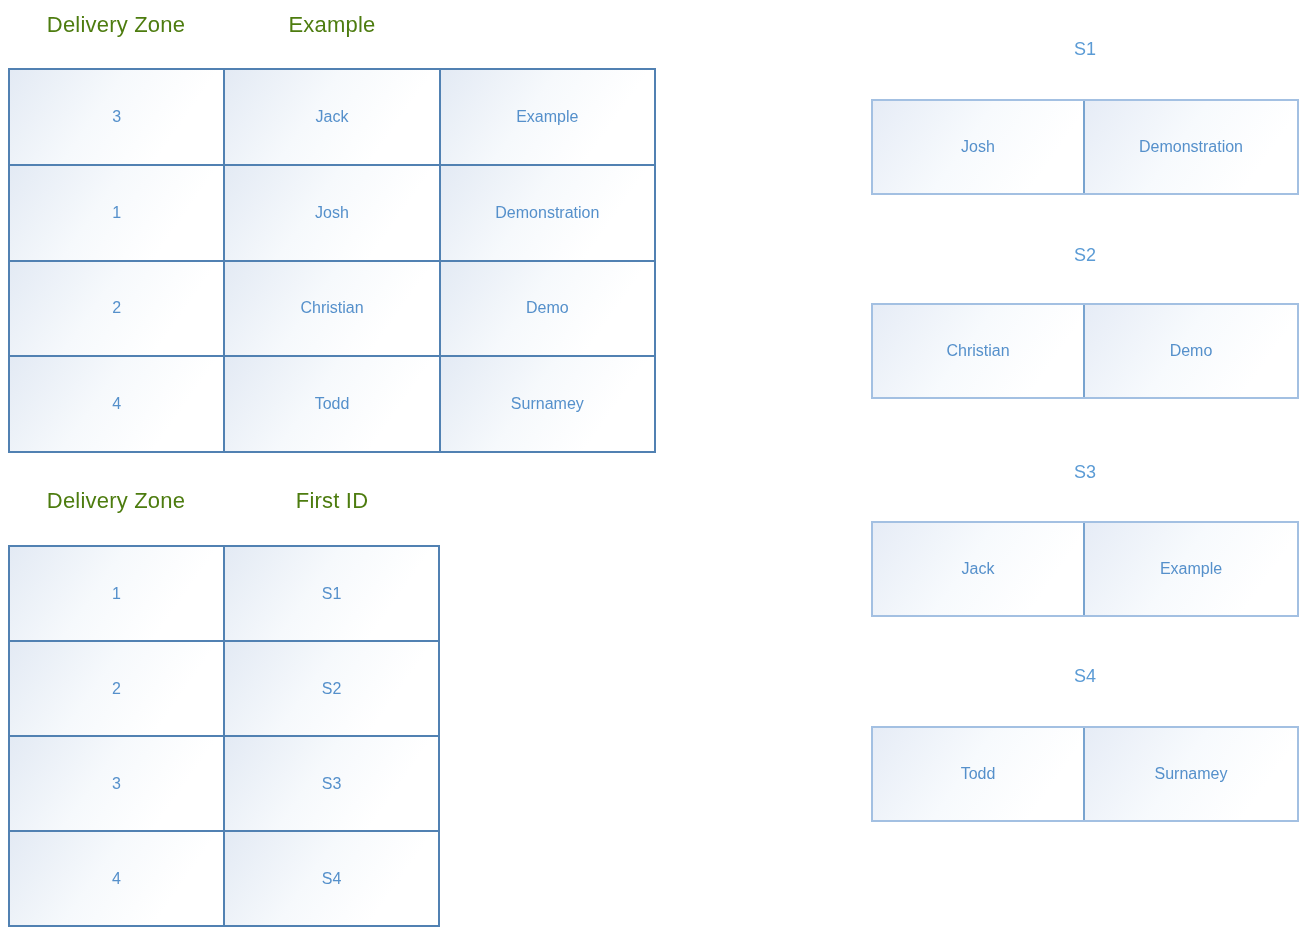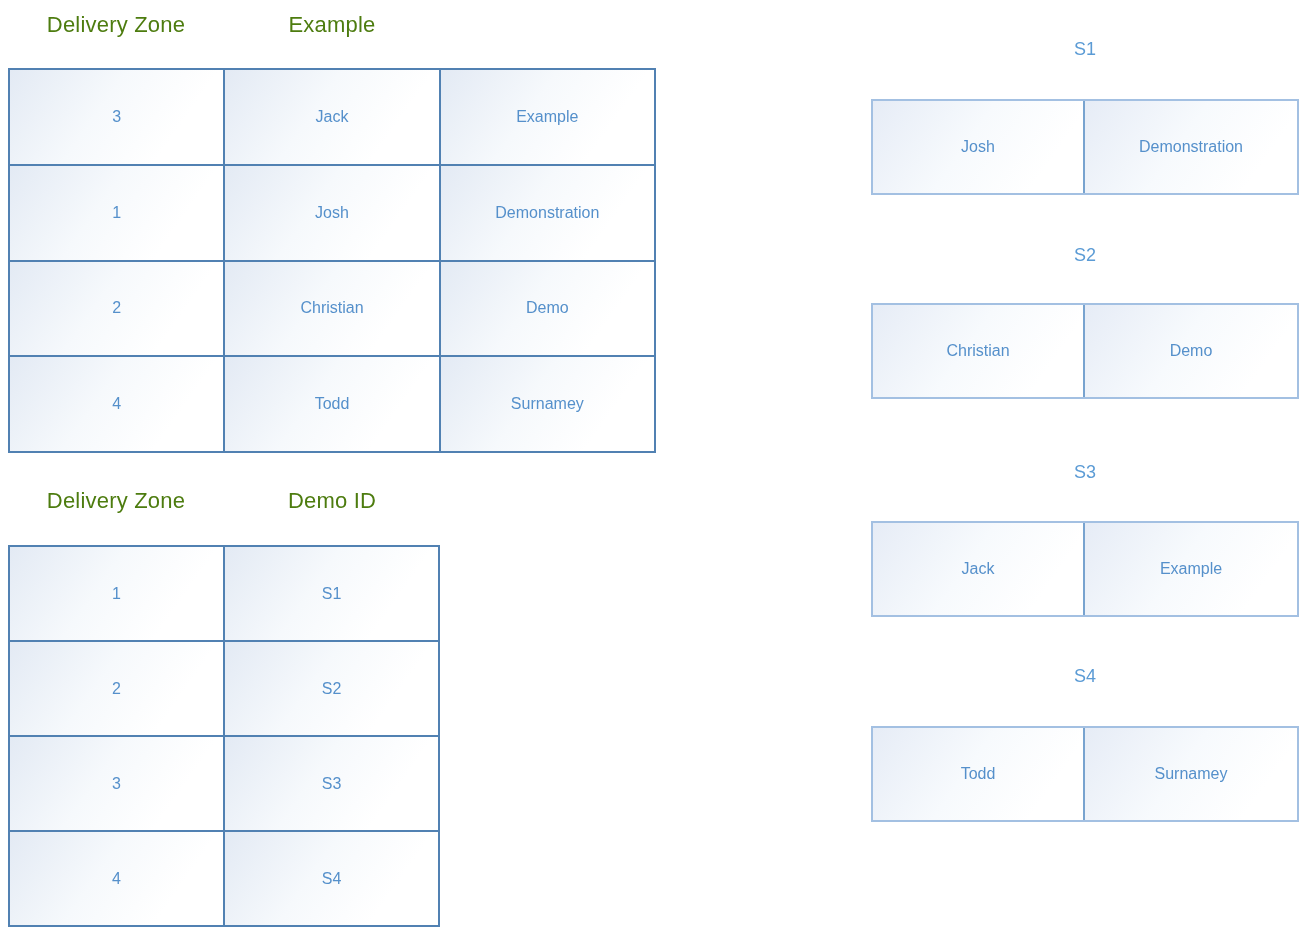--- a/index.html
+++ b/index.html
@@ -102,21 +102,21 @@
     <div class="cell">Christian</div>
     <div class="cell">Demo</div>
 
     <div class="cell">4</div>
     <div class="cell">Todd</div>
     <div class="cell">Surnamey</div>
   </div>
 
   <div class="header-row" style="left:8px; top:488px; width:432px; grid-template-columns:repeat(2,1fr);">
     <div class="hdr">Delivery Zone</div>
-    <div class="hdr">Demo ID</div>
+    <div class="hdr">First ID</div>
   </div>
 
   <div class="tbl" style="left:8px; top:545px; width:432px; height:382px; grid-template-columns:repeat(2,1fr); grid-template-rows:repeat(4,1fr);">
     <div class="cell">1</div>
     <div class="cell">S1</div>
 
     <div class="cell">2</div>
     <div class="cell">S2</div>
 
     <div class="cell">3</div>

